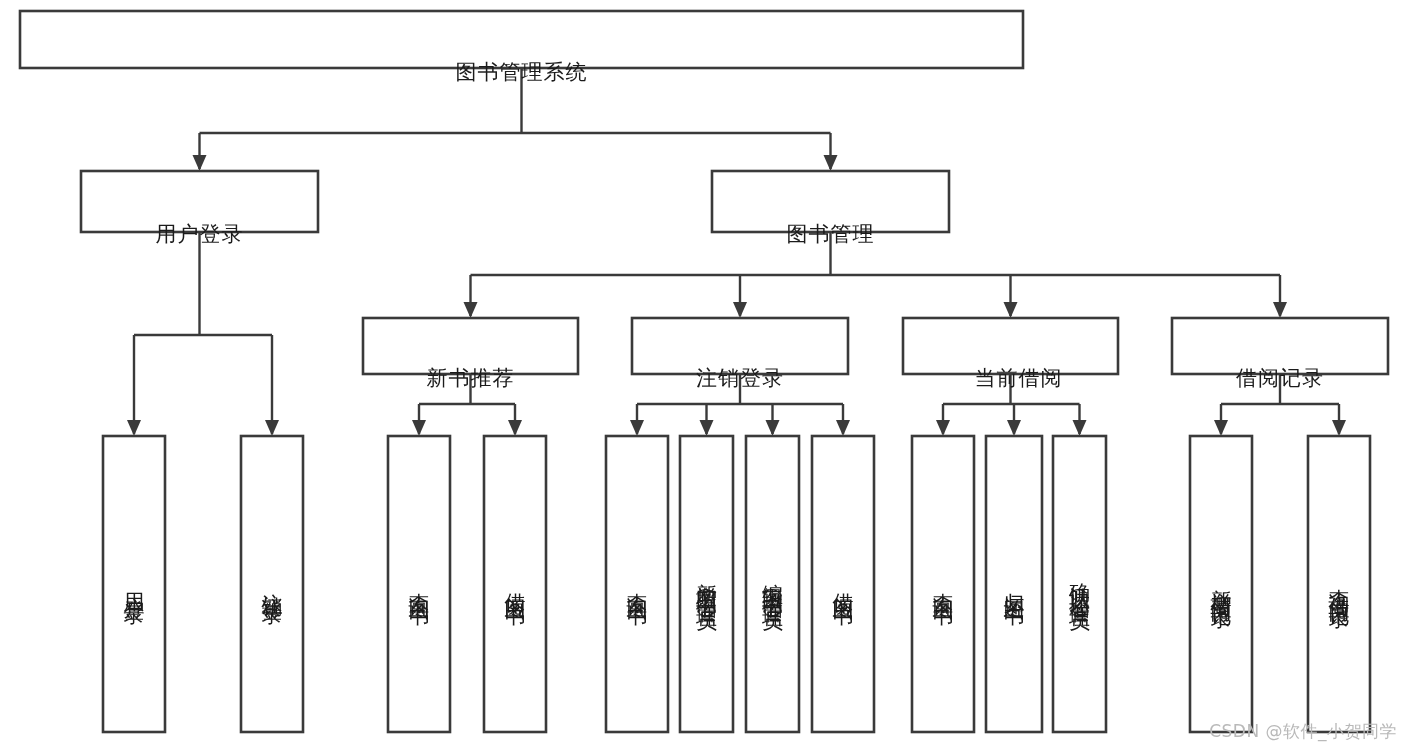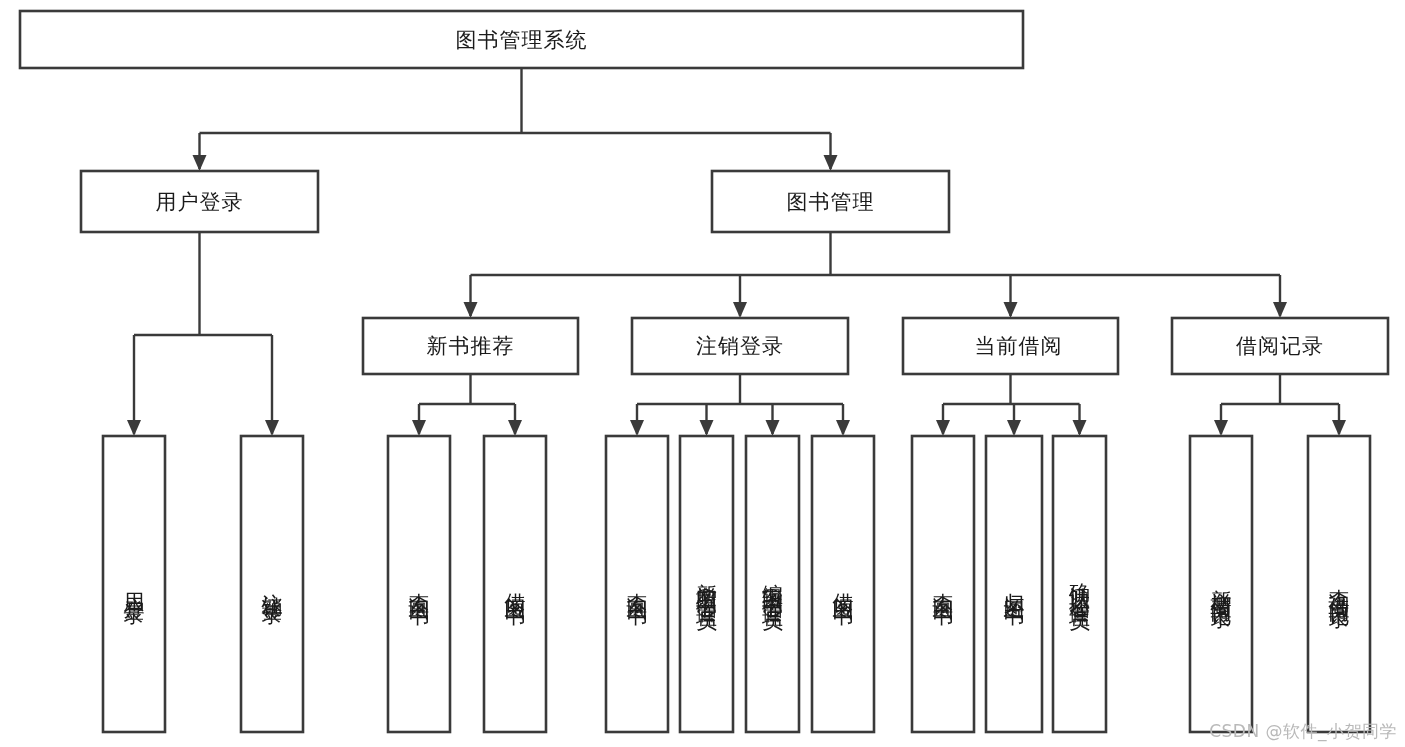--- a/index.html
+++ b/index.html
@@ -19,20 +19,21 @@
   .vtext{
     writing-mode:vertical-rl;
     text-orientation:upright;
     font-family:"DejaVu Sans","Liberation Sans",sans-serif;
     font-size:21px;line-height:1.05;color:#1b1b1b;
     letter-spacing:4px;white-space:nowrap;
   }
   .htext-wrap{
     position:absolute;display:flex;align-items:center;justify-content:center;
     pointer-events:none;
+    margin-top:32px;
   }
   .htext{
     font-family:"DejaVu Sans","Liberation Sans",sans-serif;
     font-size:21px;color:#1b1b1b;letter-spacing:1px;white-space:nowrap;
   }
   #watermark{
     position:absolute;right:8px;bottom:4px;
     font-family:"DejaVu Sans","Liberation Sans",sans-serif;
     font-size:17px;color:#b9b9b9;white-space:nowrap;letter-spacing:0.5px;
   }

